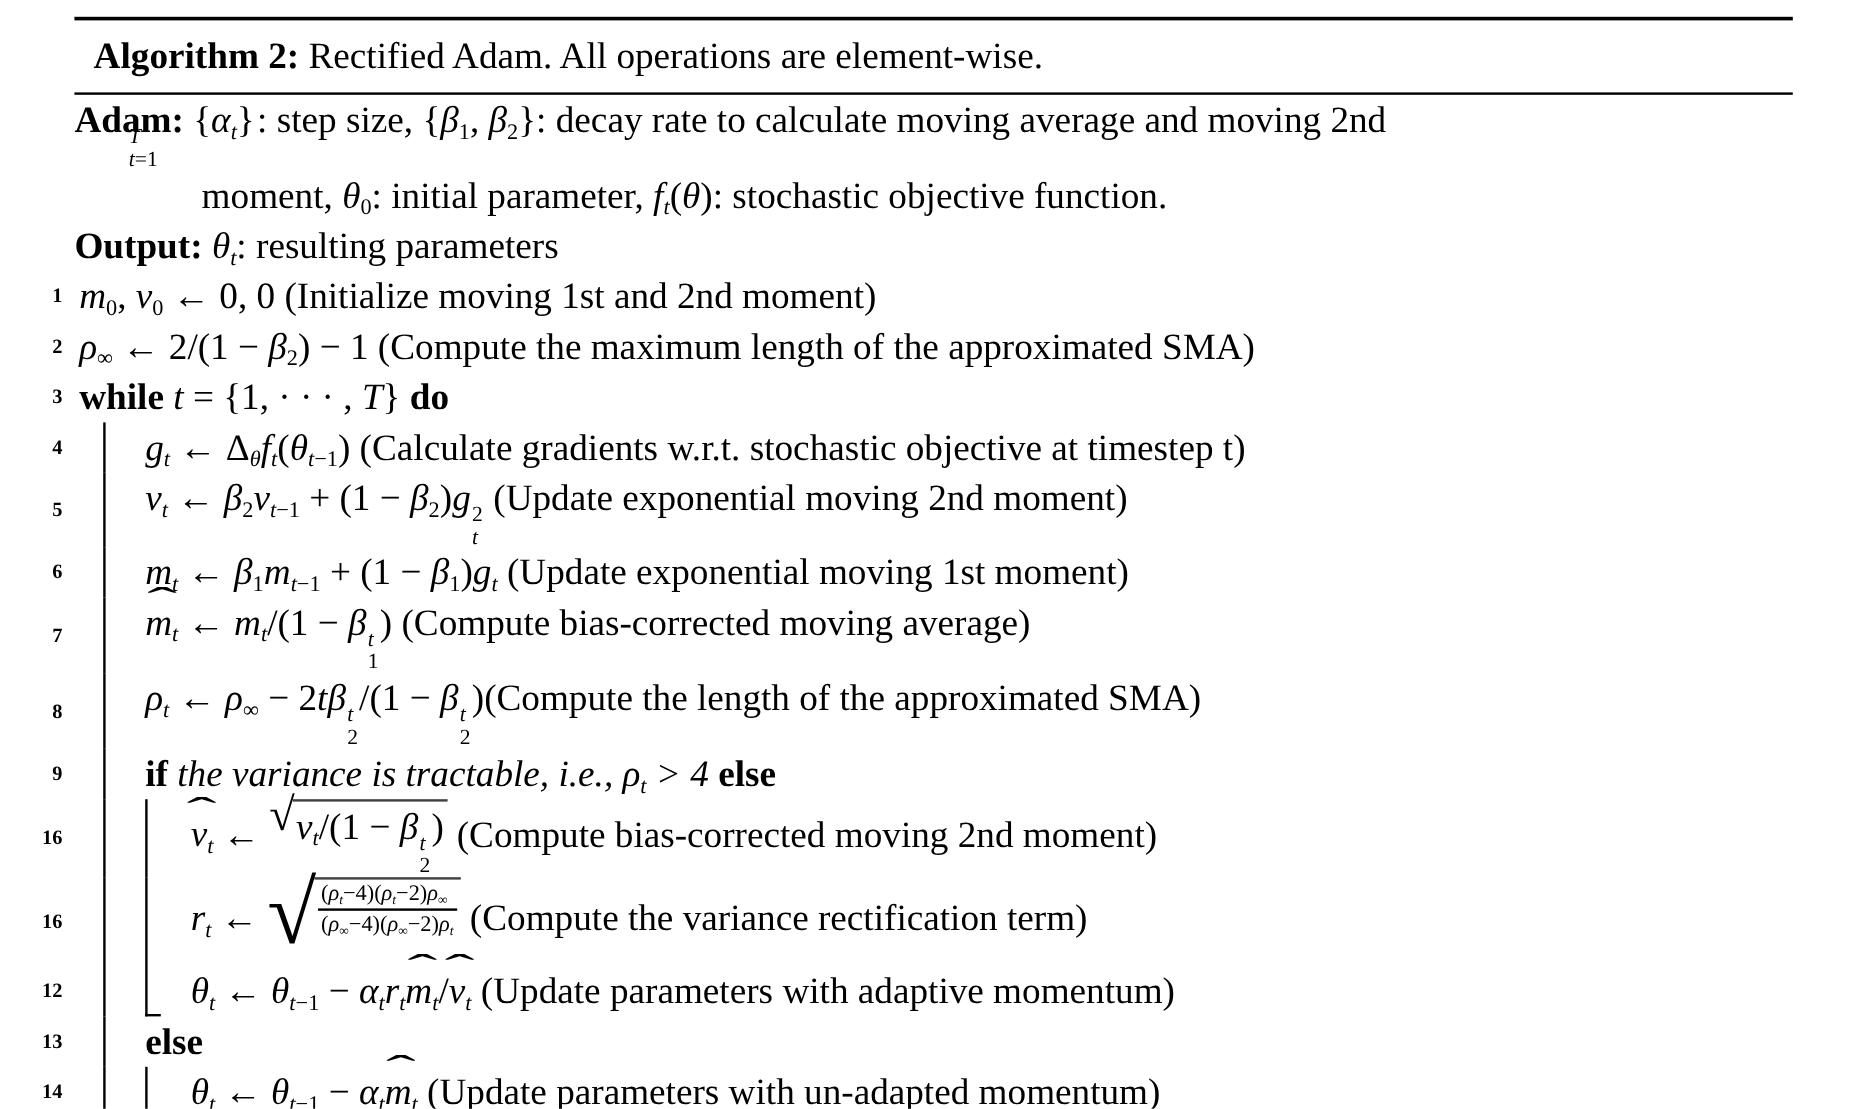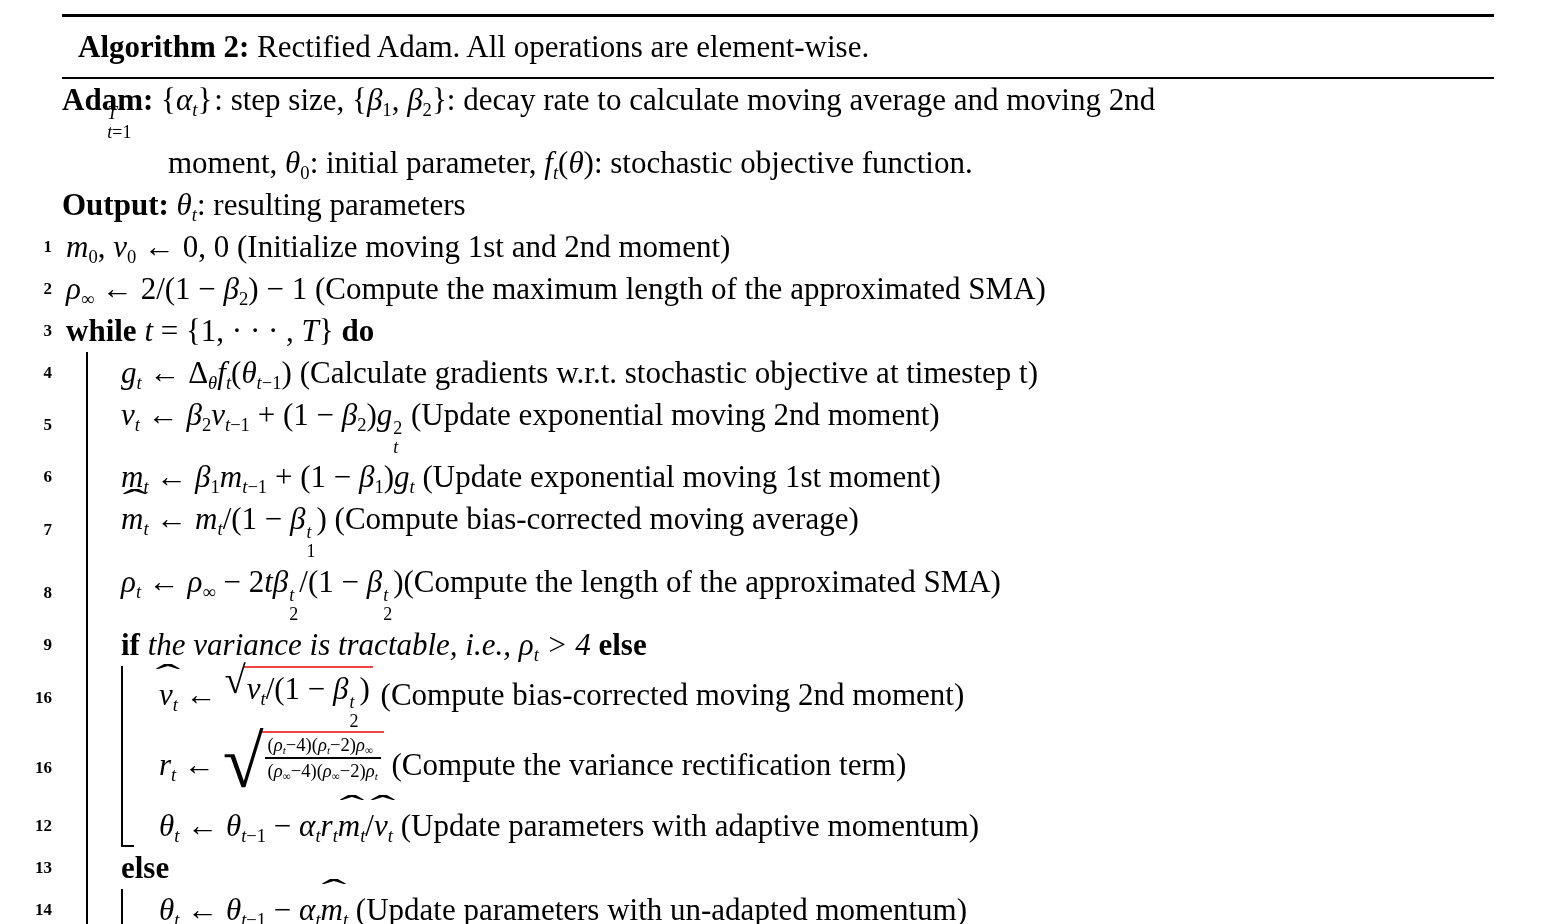--- a/index.html
+++ b/index.html
@@ -20,21 +20,21 @@
   .content{flex:1 1 auto;}
   sub{font-size:0.6em;vertical-align:-0.3em;line-height:0;}
   .ss{display:inline-flex;flex-direction:column;justify-content:center;font-size:0.58em;line-height:1.05;vertical-align:-0.5em;text-align:left;margin:0 1px;}
   .hat{position:relative;display:inline-block;}
   .hat::before{content:"\02C6";position:absolute;left:50%;top:-0.45em;transform:translateX(-50%) scaleX(2.4);line-height:1;font-style:normal;}
   .frac{display:inline-flex;flex-direction:column;text-align:left;font-size:0.6em;line-height:1.3;vertical-align:middle;}
   .frac .num{border-bottom:2px solid #000;padding:0 3px;}
   .frac .den{padding:0 3px;}
   .sqrt{display:inline-flex;align-items:flex-start;vertical-align:middle;}
   .rsign{flex:none;line-height:1;font-size:1.25em;position:relative;top:-0.12em;margin-right:-2px;}
-  .rad{border-top:2px solid #ef4444;padding:0 3px;}
+  .rad{border-top:2px solid #404040;padding:0 3px;}
   .sqrt.big .rsign{font-size:2.4em;top:-0.08em;}
 </style>
 </head>
 <body>
 
 <div class="algo">
   <div class="rule top"></div>
 
   <div class="title">
     <span class="bold">Algorithm 2:</span>

